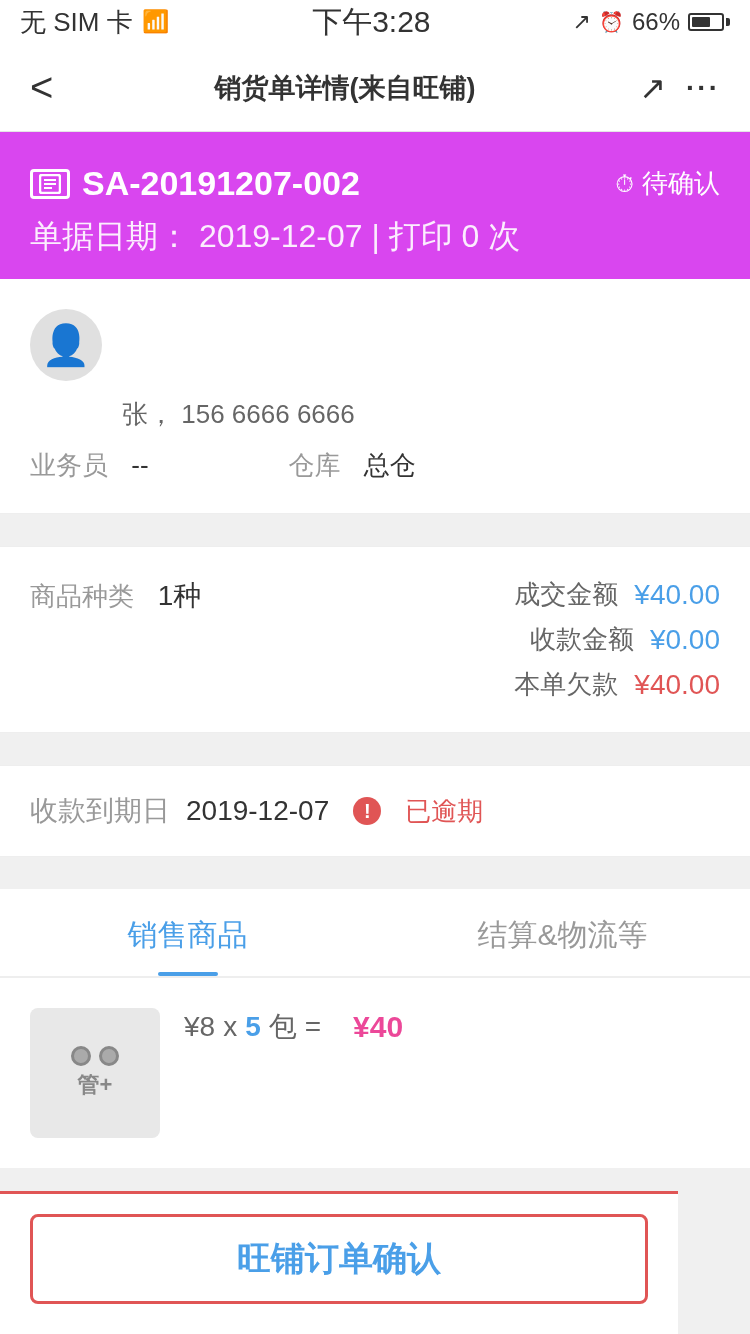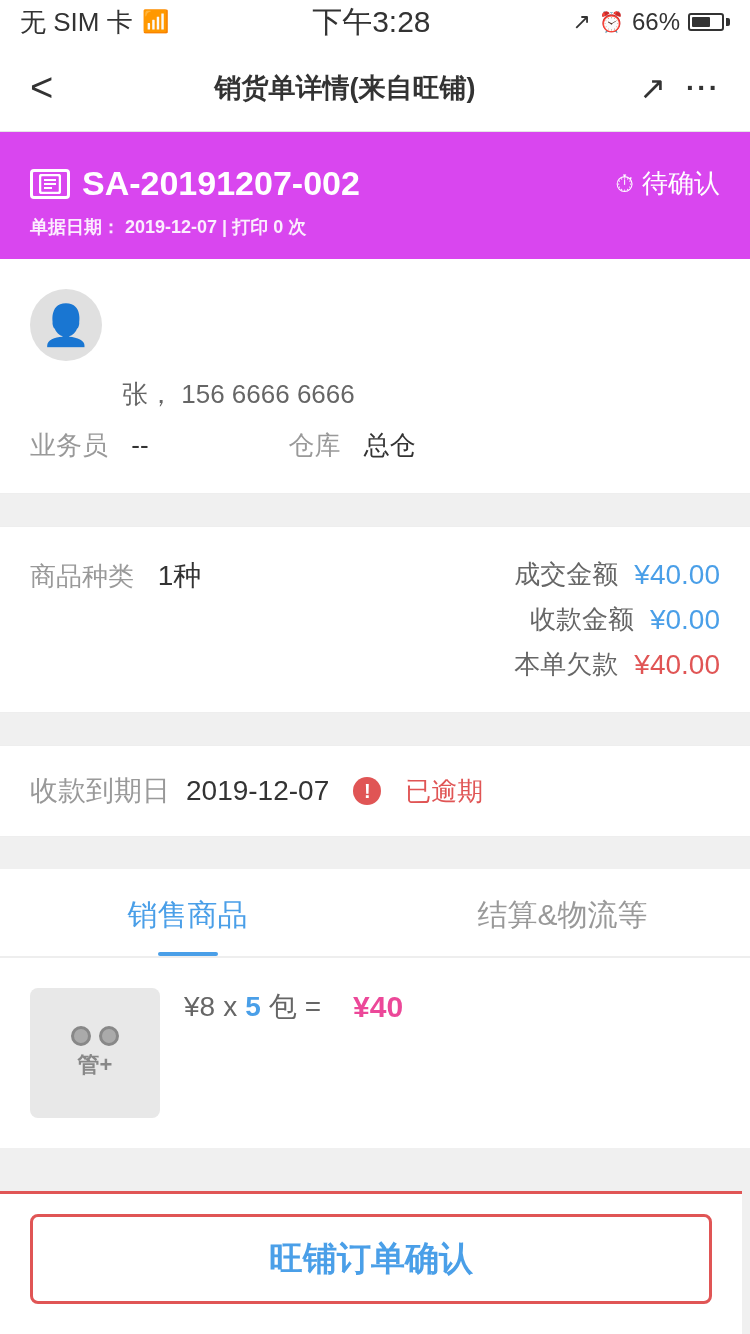--- a/index.html
+++ b/index.html
@@ -96,22 +96,21 @@
     .banner-status {
       display: flex;
       align-items: center;
       gap: 8px;
       color: #fff;
       font-size: 26px;
     }
     .clock-icon { font-size: 24px; }
     .banner-date {
       color: rgba(255,255,255,0.9);
-      font-size: 18px;
-      font-weight: bold;
+      font-size: 32px;
     }
 
     
     .customer-card {
       background: #fff;
       padding: 30px;
       margin-top: 0;
       border-bottom: 1px solid #eee;
     }
     .customer-row {
@@ -287,21 +286,21 @@
       background: #f0f0f0;
       flex: 1;
       min-height: 200px;
     }
 
     
     .bottom-bar {
       position: fixed;
       bottom: 0;
       left: 0;
-      width: 742px;
+      width: 678px;
       background: #fff;
       padding: 20px 30px 30px;
       border-top: 3px solid #e05555;
     }
     .confirm-btn {
       width: 100%;
       height: 90px;
       border: 3px solid #e05555;
       border-radius: 8px;
       background: #fff;

